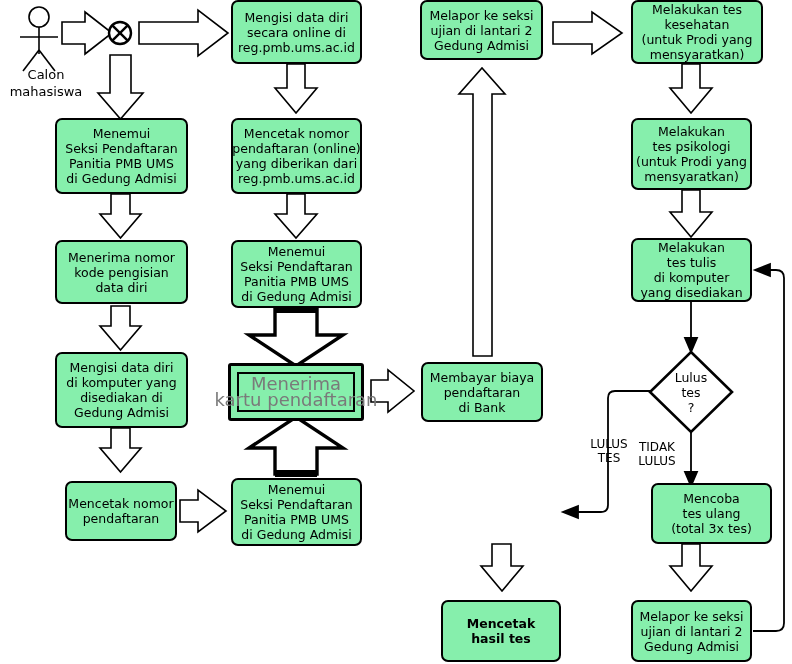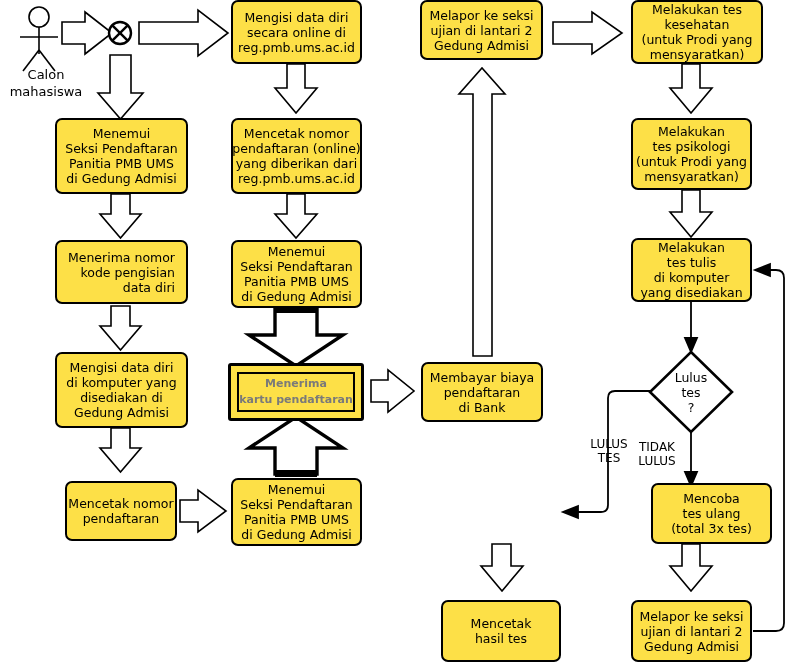--- a/index.html
+++ b/index.html
@@ -1,24 +1,24 @@
 <!DOCTYPE html>
 <html><head>
 <meta charset="utf-8">
 <style>
   html,body{margin:0;padding:0;background:#fff;}
   #canvas{position:relative;width:792px;height:664px;background:#ffffff;
           font-family:"DejaVu Sans","Liberation Sans",sans-serif;overflow:hidden;}
   .node{position:absolute;box-sizing:border-box;border:2px solid #000;border-radius:7px;
         display:flex;align-items:center;justify-content:center;text-align:center;
-        font-size:12.5px;line-height:15px;color:#000;background:#fde047;white-space:pre;}
+        font-size:12.5px;line-height:15px;color:#000;background:#86efac;white-space:pre;}
   .node.card{border-radius:3px;border-width:3px;}
   .node.card .inner{position:absolute;left:6px;top:6px;right:6px;bottom:6px;border:2px solid #000;
         display:flex;align-items:center;justify-content:center;}
-  .node.card .inner span{font-weight:bold;color:#7a7a7a;white-space:pre;font-size:11px;line-height:16px;}
+  .node.card .inner span{font-weight:normal;color:#7a7a7a;white-space:pre;font-size:18px;line-height:16px;}
   .diamond{position:absolute;box-sizing:border-box;}
   .diamond .shape{position:absolute;inset:0;}
   .diamond .txt{position:absolute;inset:0;display:flex;align-items:center;justify-content:center;
         text-align:center;font-size:12.5px;line-height:15px;white-space:pre;}
   .lbl{position:absolute;font-size:12px;line-height:14px;text-align:center;white-space:pre;color:#000;}
   .actor{position:absolute;}
   svg{overflow:visible;}
   .svglayer{position:absolute;left:0;top:0;width:792px;height:664px;pointer-events:none;}
 </style>
 </head>
@@ -109,21 +109,21 @@
         <path d="M770,264 L755,270 L770,276 Z" fill="#000" stroke="#000"></path>
       </g>
     </g>
   </svg>
 
   <div class="node" style="left:55px;top:118px;width:133px;height:76px;">Menemui
 Seksi Pendaftaran
 Panitia PMB UMS
 di Gedung Admisi</div>
 
-  <div class="node" style="left:55px;top:240px;width:133px;height:64px;text-align:right;">Menerima nomor
+  <div class="node" style="left:55px;top:240px;width:133px;height:64px;">Menerima nomor
 kode pengisian
 data diri</div>
 
   <div class="node" style="left:55px;top:352px;width:133px;height:76px;">Mengisi data diri
 di komputer yang
 disediakan di
 Gedung Admisi</div>
 
   <div class="node" style="left:65px;top:481px;width:112px;height:60px;">Mencetak nomor
 pendaftaran</div>
@@ -156,21 +156,21 @@
 
   <div class="node" style="left:420px;top:0px;width:123px;height:60px;">Melapor ke seksi
 ujian di lantari 2
 Gedung Admisi</div>
 
   <div class="node" style="left:421px;top:362px;width:122px;height:60px;text-align:center;">Membayar biaya
 pendaftaran
 di Bank</div>
 
 
-  <div class="node" style="left:441px;top:600px;width:120px;height:62px;">Mencetak
+  <div class="node" style="left:441px;top:600px;width:120px;height:62px;font-weight:bold;">Mencetak
 hasil tes</div>
 
   <div class="node" style="left:631px;top:0px;width:132px;height:64px;">Melakukan tes
 kesehatan
 (untuk Prodi yang
 mensyaratkan)</div>
 
   <div class="node" style="left:631px;top:118px;width:121px;height:72px;">Melakukan
 tes psikologi
 (untuk Prodi yang

